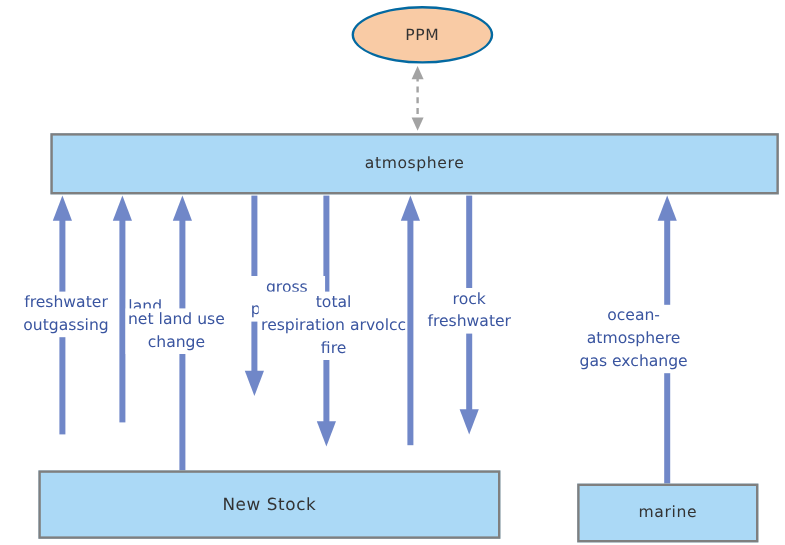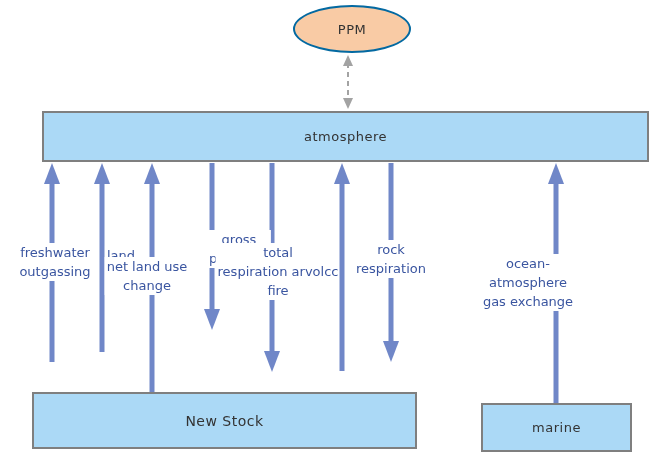--- a/index.html
+++ b/index.html
@@ -75,21 +75,21 @@
     <div class="flux-label" style="left: 55px; top: 243px; text-align: center;">freshwater
 outgassing</div>
     <div class="flux-label" style="left: 147px; top: 257px;">net land use
 change</div>
     <div class="flux-label" style="left: 203px; top: 230px; margin-left: 36px;">gross
 photosyn</div>
     <div class="flux-label" style="left: 278px; top: 243px;">total
 respiration arvolcc
 fire</div>
     <div class="flux-label" style="left: 391px; top: 240px;">rock
-respiration</div>
+freshwater</div>
     <div class="flux-label" style="left: 528px; top: 254px;">ocean-
 atmosphere
 gas exchange</div>
   </div>
 
   <svg id="arrows-overlay" class="arrow-layer">
       <g>
         <rect x="339.5" y="182" width="5" height="189" fill="#7087c8"></rect>
         <polygon points="342,163 334,184 350,184" fill="#7087c8"></polygon>
       </g>

